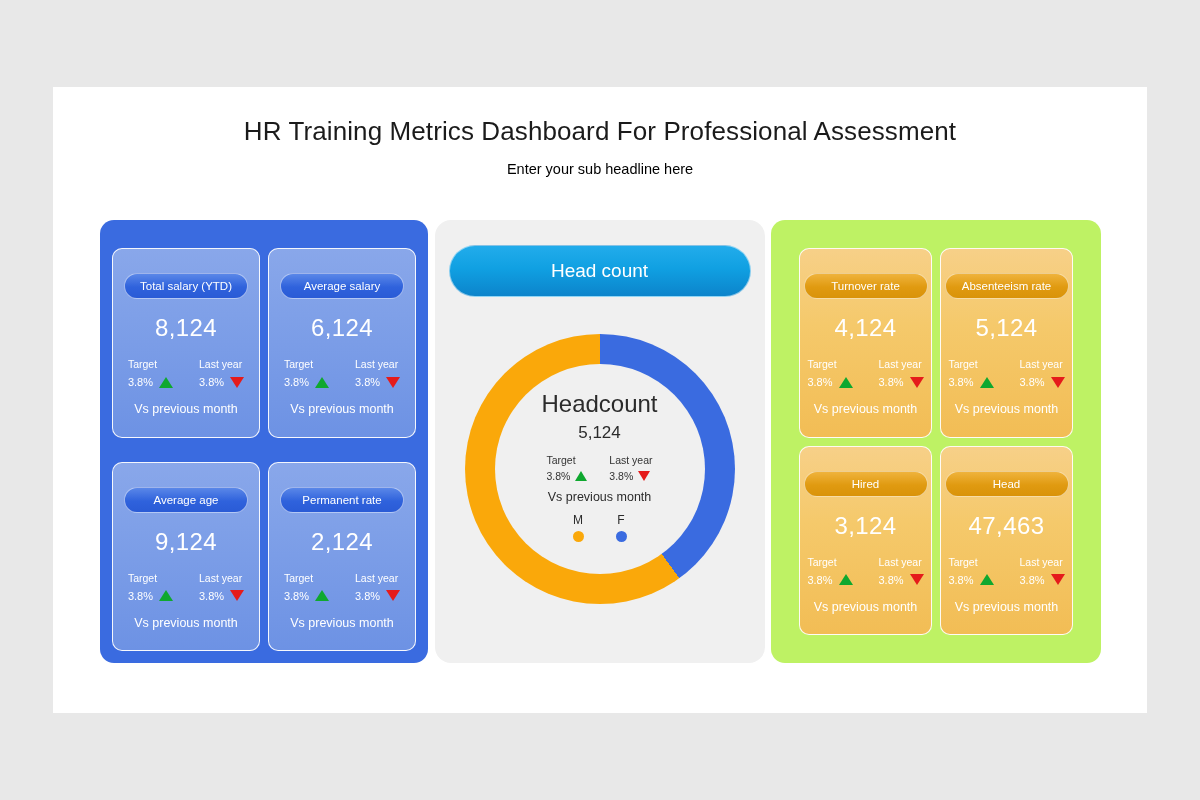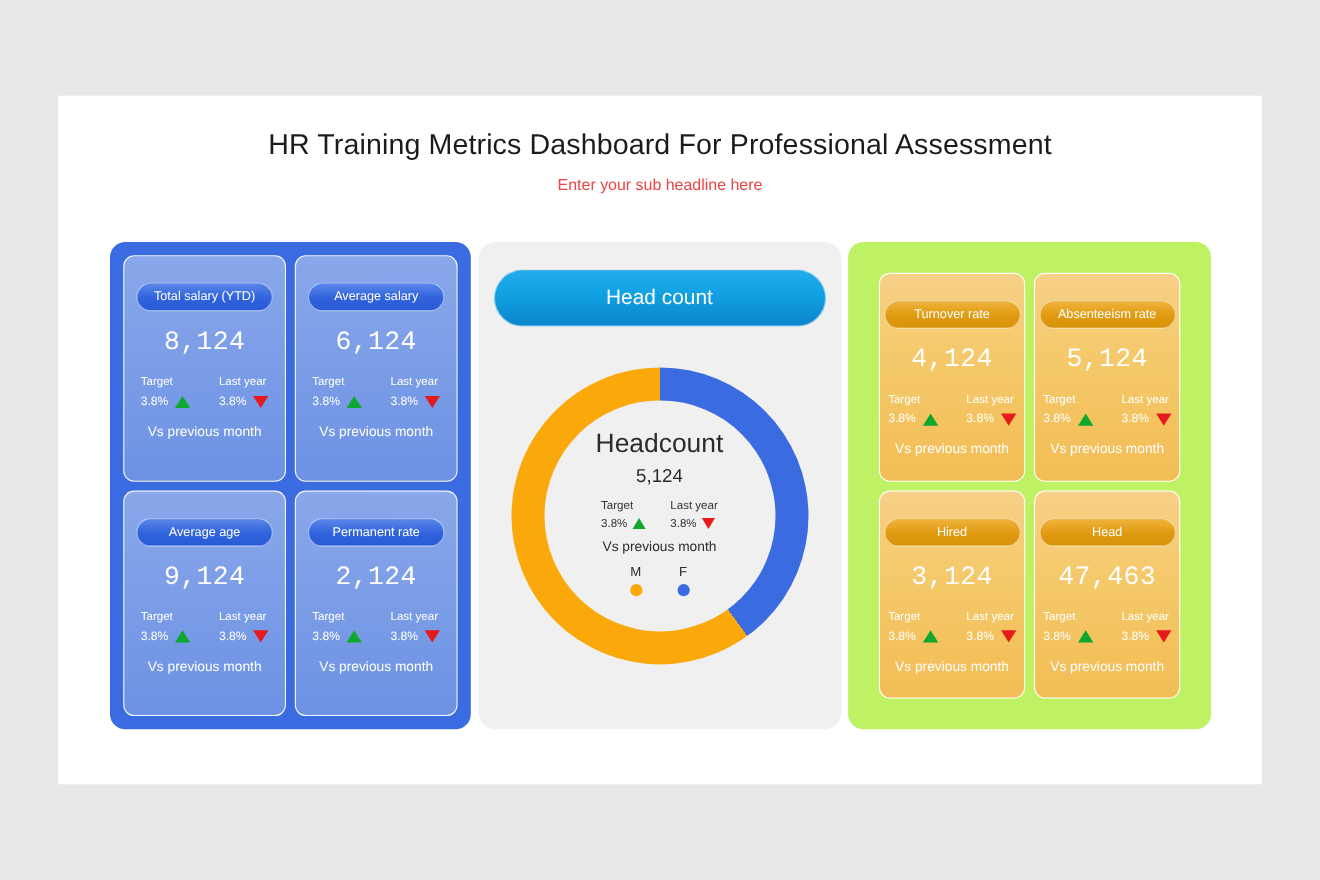--- a/index.html
+++ b/index.html
@@ -31,21 +31,21 @@
   .slide-title {
     font-size: 26px;
     font-weight: normal;
     color: #1b1b1b;
     letter-spacing: 0.1px;
     line-height: 1.15;
     margin: 0;
   }
   .slide-subtitle {
     font-size: 14.5px;
-    color: #ef4444;
+    color: #000000;
     margin-top: 14px;
   }
 
   
   .panels {
     position: absolute;
     left: 47px;
     top: 133px;
     width: 1001px;
     height: 443px;
@@ -89,20 +89,21 @@
     box-sizing: border-box;
     display: flex;
     flex-direction: column;
     align-items: center;
     padding-top: 24px;
     color: #ffffff;
     overflow: hidden;
   }
   .kpi-card.blue {
     background: linear-gradient(180deg, #89a7ea 0%, #7fa0e8 35%, #6d92e4 100%);
+    margin-top: 16px;
   }
   .kpi-card.orange {
     background: linear-gradient(180deg, #f7d088 0%, #f5c96b 40%, #f2bd55 100%);
   }
 
   .kpi-pill {
     min-width: 124px;
     max-width: 96%;
     padding: 6px 14px;
     border-radius: 999px;
@@ -117,21 +118,20 @@
     background: linear-gradient(180deg, #5a87e8 0%, #2f62dc 55%, #2a5bd6 100%);
   }
   .kpi-pill.orange {
     background: linear-gradient(180deg, #efb33c 0%, #e09a10 55%, #d9930a 100%);
   }
 
   .kpi-value {
     font-size: 24px;
     margin-top: 15px;
     letter-spacing: 0.4px;
-    font-family: Liberation Mono, monospace;
   }
 
   .kpi-compare {
     display: flex;
     gap: 26px;
     margin-top: 16px;
     justify-content: center;
   }
   .cmp-col {
     display: flex;

